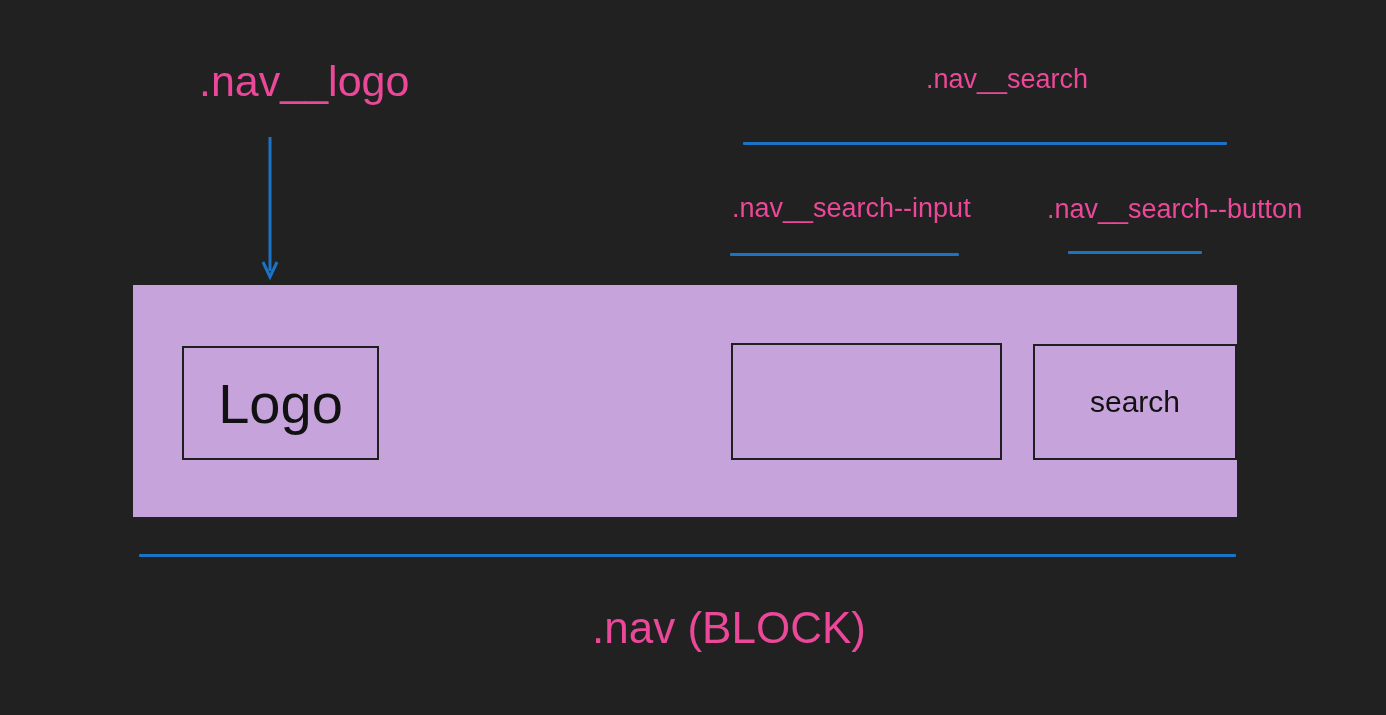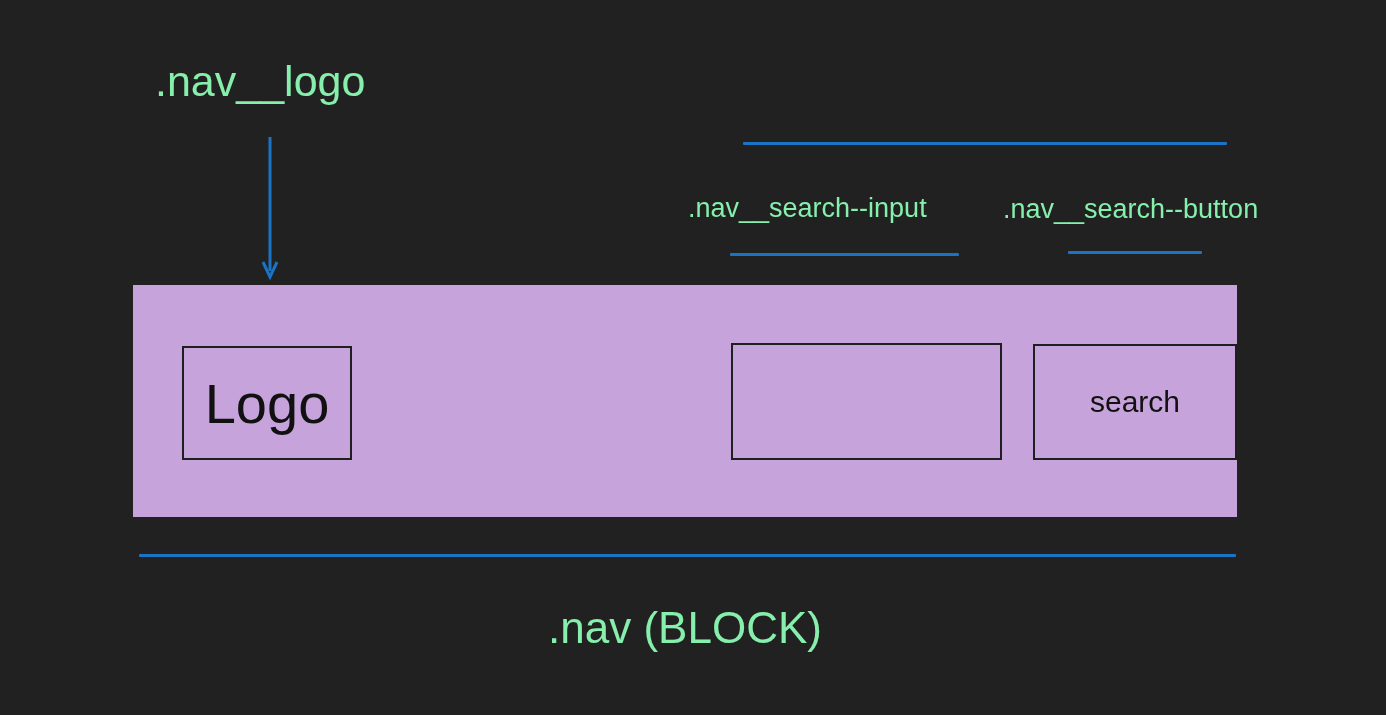--- a/index.html
+++ b/index.html
@@ -12,23 +12,24 @@
     font-family: "Liberation Sans", sans-serif;
   }
   .stage {
     position: relative;
     width: 1386px;
     height: 715px;
     background: #212121;
   }
   .annot {
     position: absolute;
-    color: #86efac;
+    color: #ec4899;
     white-space: nowrap;
     line-height: 1;
+    margin-left: 44px;
   }
   .annot-logo   { left: 155px; top: 60px;  font-size: 43px; }
   .annot-search { left: 882px; top: 66px;  font-size: 27px; }
   .annot-input  { left: 688px; top: 195px; font-size: 27px; }
   .annot-button { left: 1003px; top: 196px; font-size: 27px; }
   .annot-block  {
     left: 133px; top: 606px; width: 1104px;
     font-size: 44px; text-align: center;
   }
   .blue-line {
@@ -57,40 +58,41 @@
     border: 2px solid #1f1f1f;
     background: transparent;
     box-sizing: border-box;
     display: flex;
     align-items: center;
     justify-content: center;
     color: #111111;
   }
   .box-logo {
     left: 49px; top: 61px;
-    width: 170px; height: 114px;
+    width: 197px; height: 114px;
     font-size: 56px;
   }
   .box-input {
     left: 598px; top: 58px;
     width: 271px; height: 117px;
   }
   .box-search-btn {
     left: 900px; top: 59px;
     width: 204px; height: 116px;
     font-size: 30px;
   }
 </style>
 </head>
 <body>
 
 <div class="stage">
 
   <div class="annot annot-logo">.nav__logo</div>
 
+  <div class="annot annot-search">.nav__search</div>
 
   <div class="annot annot-button">.nav__search--button</div>
 
   <div class="annot annot-input">.nav__search--input</div>
 
   <div class="arrow-wrap">
     <svg width="20" height="146" viewBox="0 0 20 146">
       <line x1="10" y1="2" x2="10" y2="136" stroke="#1a73c5" stroke-width="3"></line>
       <polyline points="3,127 10,142 17,127" fill="none" stroke="#1a73c5" stroke-width="3"></polyline>
     </svg>

